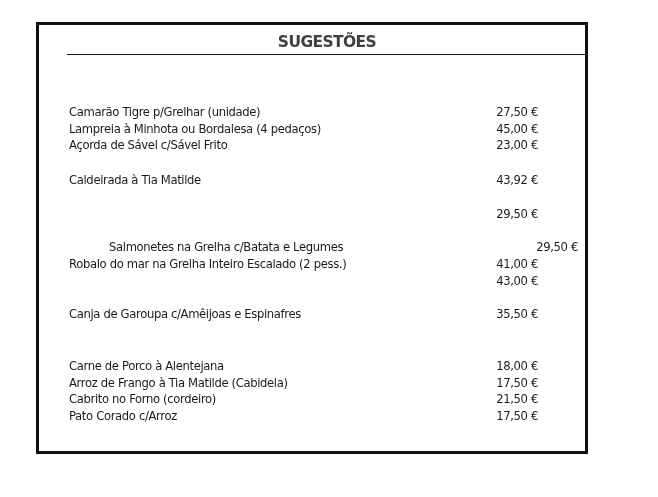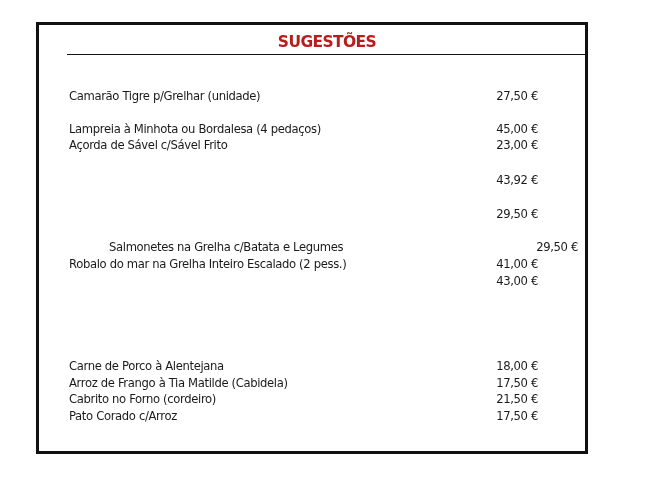--- a/index.html
+++ b/index.html
@@ -27,21 +27,21 @@
     .menu-title {
       position: absolute;
       left: 0;
       right: 0;
       top: 8px;
       text-align: center;
       font-family: "DejaVu Sans", sans-serif;
       font-weight: bold;
       font-size: 15.5px;
       letter-spacing: -0.6px;
-      color: #b91c1c;
+      color: #404040;
       padding-left: 30px;
     }
     .title-rule {
       position: absolute;
       left: 28px;
       right: 0;
       top: 29px;
       height: 0;
       border-top: 1.5px solid #111111;
     }
@@ -68,48 +68,53 @@
       text-align: right;
     }
   </style>
 </head>
 <body>
 
 <div class="menu-box">
   <div class="menu-title">SUGESTÕES</div>
   <div class="title-rule"></div>
 
-  <div class="item" style="top: 63px;">
+  <div class="item" style="top: 79px;">
     <span class="name">Camarão Tigre p/Grelhar (unidade)</span>
     <span class="price">27,50 €</span>
   </div>
   <div class="item" style="top: 96px;">
     <span class="name">Lampreia à Minhota ou Bordalesa (4 pedaços)</span>
     <span class="price">45,00 €</span>
   </div>
   <div class="item" style="top: 112px;">
     <span class="name">Açorda de Sável c/Sável Frito</span>
     <span class="price">23,00 €</span>
   </div>
   <div class="item" style="top: 147px;">
+    <span class="name">Caldeirada à Tia Matilde</span>
     <span class="price">43,92 €</span>
   </div>
   <div class="item" style="top: 181px;">
     <span class="price">29,50 €</span>
   </div>
   <div class="item" style="top: 214px; margin-left: 40px;">
     <span class="name">Salmonetes na Grelha c/Batata e Legumes</span>
     <span class="price">29,50 €</span>
   </div>
   <div class="item" style="top: 231px;">
     <span class="name">Robalo do mar na Grelha Inteiro Escalado (2 pess.)</span>
     <span class="price">41,00 €</span>
   </div>
   <div class="item" style="top: 248px;">
     <span class="price">43,00 €</span>
+  </div>
+  <div class="item" style="top: 281px;">
+    <span class="name">Canja de Garoupa c/Amêijoas e Espinafres</span>
+    <span class="price">35,50 €</span>
   </div>
   <div class="item" style="top: 333px;">
     <span class="name">Carne de Porco à Alentejana</span>
     <span class="price">18,00 €</span>
   </div>
   <div class="item" style="top: 350px;">
     <span class="name">Arroz de Frango à Tia Matilde (Cabidela)</span>
     <span class="price">17,50 €</span>
   </div>
   <div class="item" style="top: 366px;">

